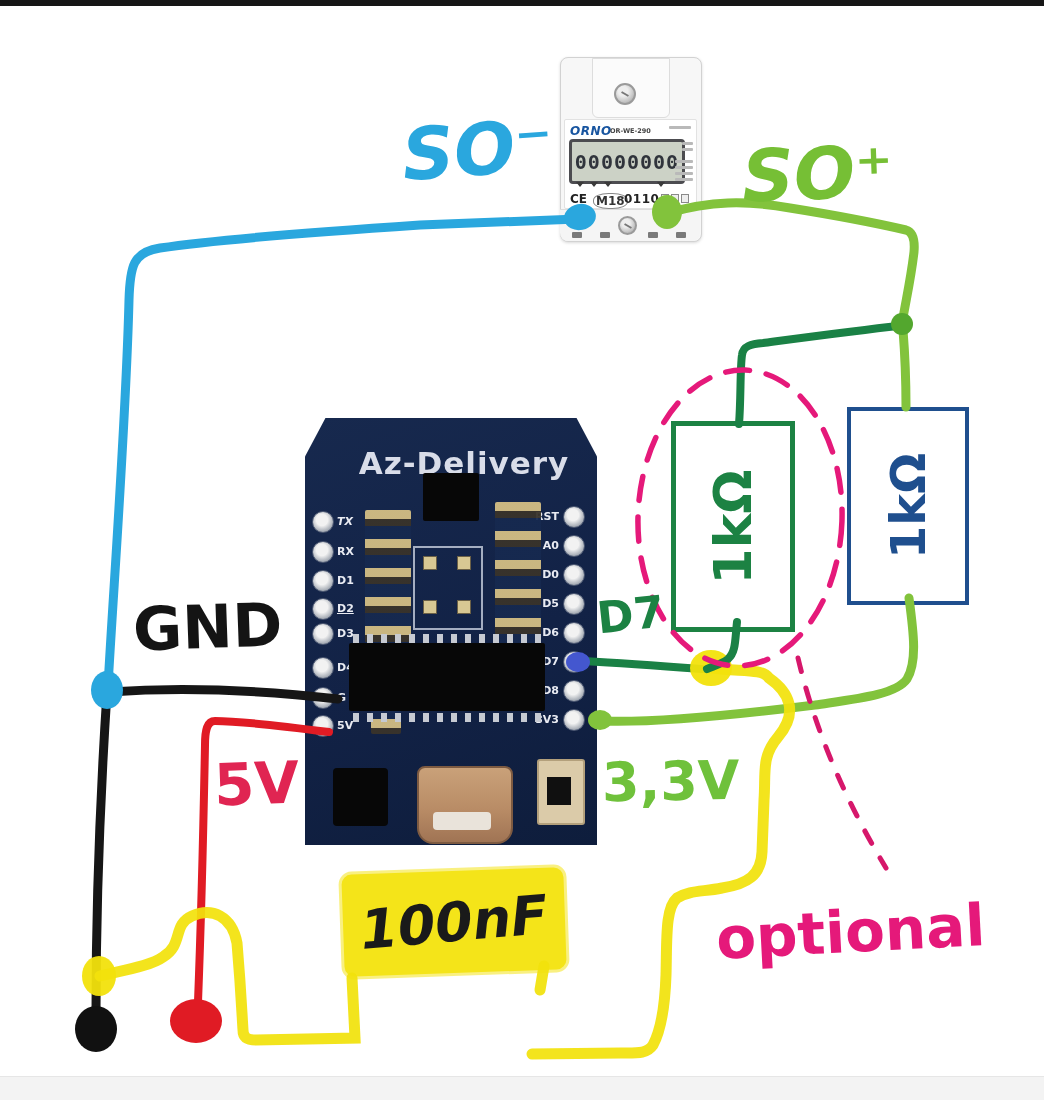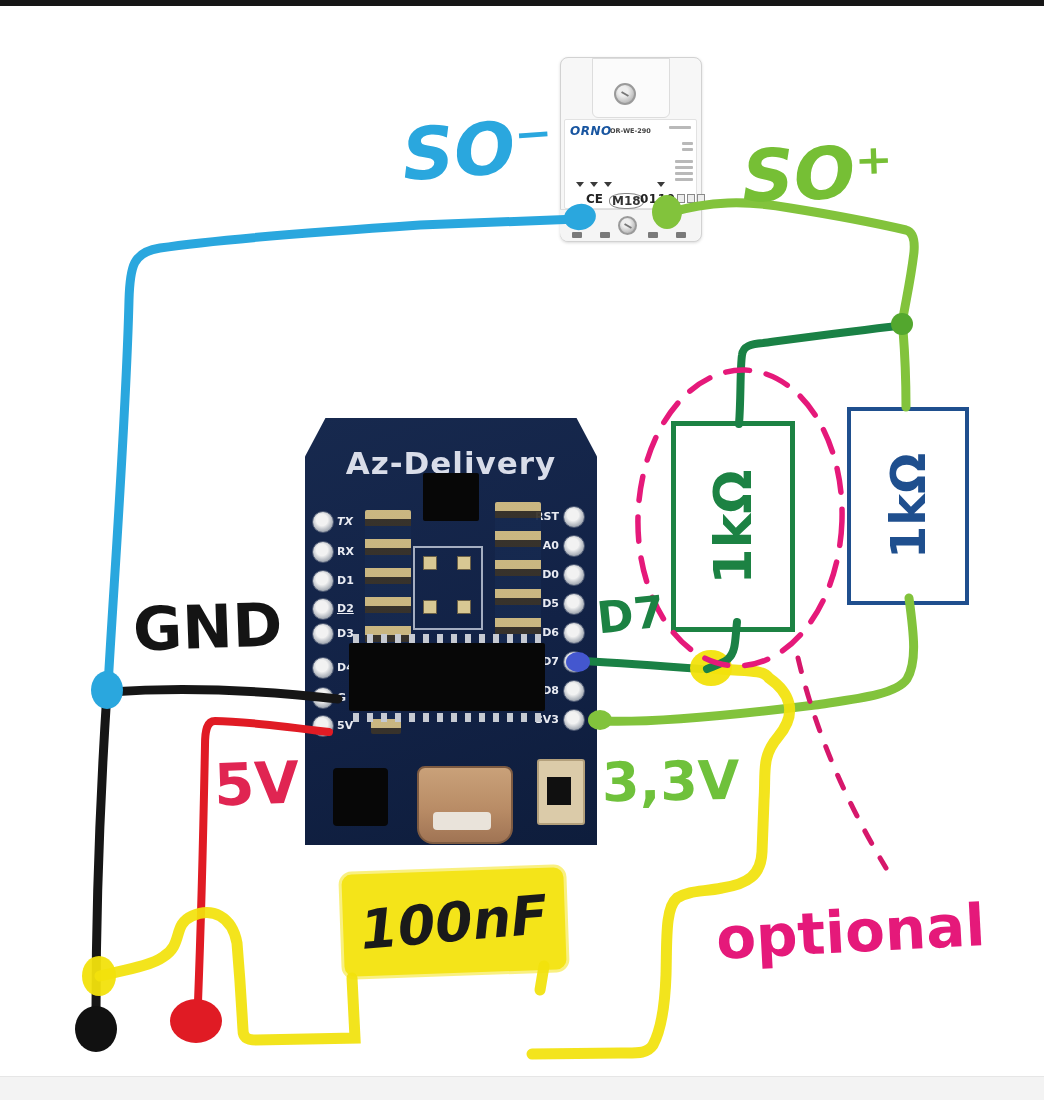--- a/index.html
+++ b/index.html
@@ -24,36 +24,36 @@
   #meter-brand{position:absolute;left:5px;top:4px;font-style:italic;font-weight:900;font-size:12px;
                color:#1855a0;letter-spacing:.5px;}
   #meter-model{position:absolute;left:45px;top:7px;font-size:6.5px;font-weight:bold;color:#444;}
   .fp{position:absolute;background:#b9b9b9;height:2.5px;border-radius:1px;}
   #meter-lcd{position:absolute;left:4px;top:19px;width:110px;height:39px;background:#ccd2c6;
              border:3px solid #4c4c50;border-radius:4px;display:flex;align-items:center;justify-content:center;}
   #meter-digits{font-family:"DejaVu Sans Mono",monospace;font-size:20px;font-weight:bold;
                 color:#30343c;letter-spacing:1px;}
   .tri{position:absolute;width:0;height:0;border-left:4px solid transparent;border-right:4px solid transparent;
        border-top:5px solid #3a3a3a;}
-  #meter-certrow{position:absolute;left:20px;top:72px;width:124px;height:14px;}
+  #meter-certrow{position:absolute;left:4px;top:72px;width:124px;height:14px;}
   #meter-ce{position:absolute;left:1px;top:0;font-weight:900;font-size:12px;color:#222;}
   #meter-m18{position:absolute;left:24px;top:1px;font-size:12px;font-weight:bold;color:#333;
              border:1px solid #888;border-radius:45%;padding:0 2px;}
   #meter-code{position:absolute;left:55px;top:0;font-weight:900;font-size:12px;color:#222;letter-spacing:.5px;}
   .mini-ic{position:absolute;top:2px;width:6px;height:7px;border:1px solid #8a8a8a;background:#eee;}
   #meter-bottom{position:absolute;left:0;top:152px;width:140px;height:31px;background:#f5f5f5;
                 border-top:1px solid #ddd;border-radius:0 0 8px 8px;}
   .term{position:absolute;top:22px;width:10px;height:6px;background:#7a7a7a;border-radius:1px;}
 
   
   #board{left:305px;top:418px;width:292px;height:427px;z-index:1;
          background:linear-gradient(160deg,#17294e 0%,#122246 55%,#0e1d3c 100%);
          clip-path:polygon(0 9%,7% 0,93% 0,100% 9%,100% 100%,0 100%);
          box-shadow:0 2px 6px rgba(0,0,0,.35);}
-  #board-brand{position:absolute;left:0;top:27px;width:100%;text-align:center;
+  #board-brand{position:absolute;left:13px;top:27px;width:100%;text-align:center;
                font-size:31px;font-weight:bold;color:#d9dde9;letter-spacing:1px;}
   .hole{position:absolute;width:20px;height:20px;border-radius:50%;border:1px solid #4e5a74;
         background:radial-gradient(circle at 45% 40%,#f2f2f2 35%,#a7adb6 70%,#6d7380 100%);}
   .pinlbl{position:absolute;font-size:11px;font-weight:bold;color:#e9ebf2;width:40px;}
   .pinlbl.right{text-align:right;}
   .smd{position:absolute;background:repeating-linear-gradient(180deg,#d3be84 0 9px,#39332a 9px 16px,#16294f 16px 29px);
        border-radius:2px;opacity:.95;}
   .ic{position:absolute;background:#070707;border-radius:2px;}
   .icpins{position:absolute;height:9px;background:repeating-linear-gradient(90deg,#c6cad2 0 6px,transparent 6px 14px);}
   #pads-box{position:absolute;left:108px;top:128px;width:66px;height:80px;border:2px solid rgba(214,220,233,.75);}
@@ -105,20 +105,23 @@
   <div id="meter" class="abs">
     <div class="meter-body"></div>
     <div class="meter-tab"></div>
     <div class="screw" style="left:54px;top:26px;width:18px;height:18px;">
         <span class="screw-slot"></span>
       </div>
     <div id="meter-panel">
       <span id="meter-brand">ORNO</span>
       <span id="meter-model">OR-WE-290</span>
       <span class="fp" style="left:104px;top:6px;width:22px;"></span>
+      <div id="meter-lcd">
+        <span id="meter-digits">00000000</span>
+      </div>
       <span class="fp" style="left:117px;top:22px;width:11px;"></span>
       <span class="fp" style="left:117px;top:28px;width:11px;"></span>
       <span class="fp" style="left:110px;top:40px;width:18px;"></span>
       <span class="fp" style="left:110px;top:46px;width:18px;"></span>
       <span class="fp" style="left:110px;top:52px;width:18px;"></span>
       <span class="fp" style="left:110px;top:58px;width:18px;"></span>
       <span class="tri" style="left:11px;top:62px;"></span>
       <span class="tri" style="left:25px;top:62px;"></span>
       <span class="tri" style="left:39px;top:62px;"></span>
       <span class="tri" style="left:92px;top:62px;"></span>

